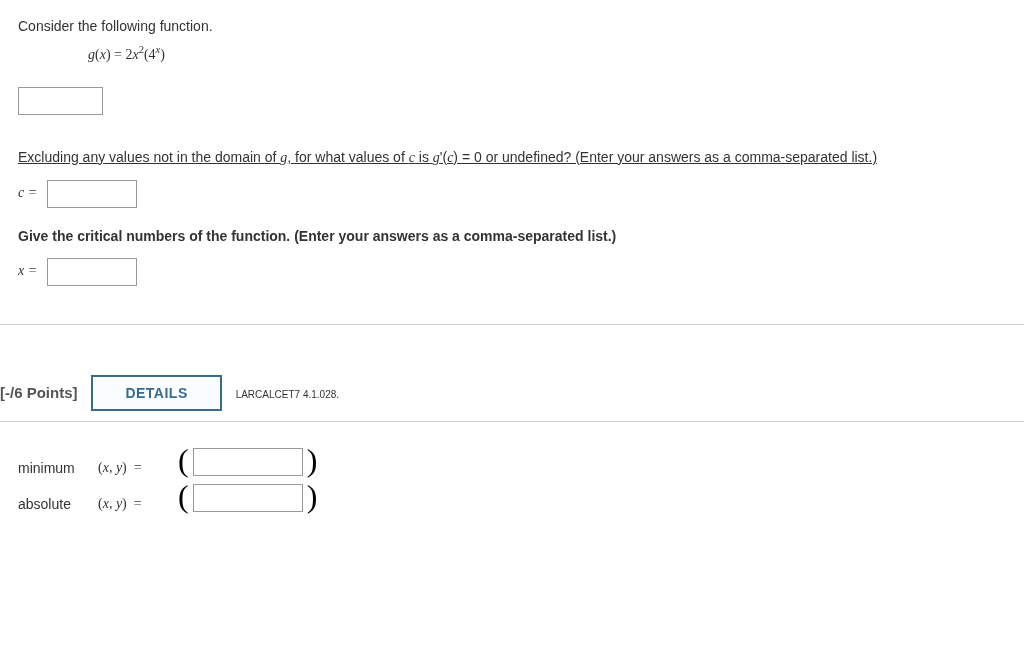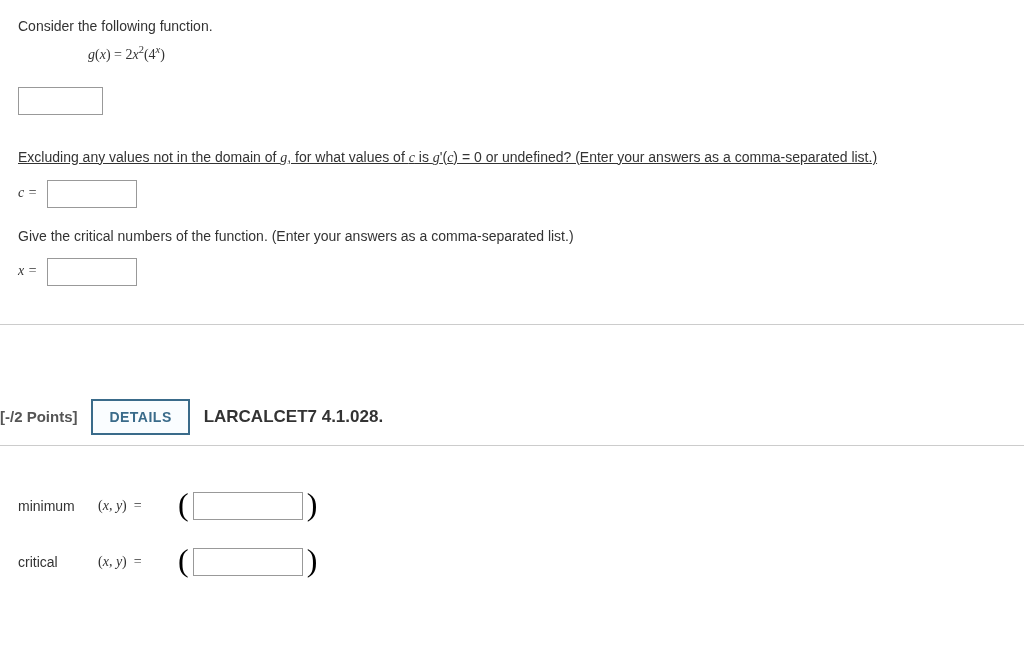--- a/index.html
+++ b/index.html
@@ -12,21 +12,21 @@
       font-size: 14px;
       color: #333;
       background: #fff;
     }
     .question-box {
       border: 1px solid #ccc;
       border-top: none;
       border-left: none;
       border-right: none;
       padding: 10px 18px 30px 18px;
-      margin-bottom: 64px;
+      margin-bottom: 40px;
     }
     .question-box-2 {
       border-top: 1px solid #ccc;
       padding: 18px 18px 30px 18px;
     }
     .line {
       margin: 8px 0;
     }
     .formula-indent {
       margin-left: 70px;
@@ -60,47 +60,47 @@
     }
     .points-label {
       font-weight: bold;
       color: #555;
       font-size: 15px;
     }
     .details-btn {
       border: 2px solid #3a6b8a;
       color: #3a6b8a;
       background: #fafdff;
-      padding: 8px 16px;
+      padding: 8px 32px;
       font-weight: bold;
       font-size: 14px;
       margin: 0 10px;
       letter-spacing: 0.5px;
       cursor: pointer;
     }
     .ref-label {
-      font-weight: bold;
+      font-weight: normal;
       color: #333;
-      font-size: 17px;
+      font-size: 10px;
     }
     .paren-large {
       font-family: 'Times New Roman', serif;
       font-size: 32px;
       font-weight: 300;
       color: #000;
       vertical-align: middle;
       display: inline-block;
       line-height: 28px;
       position: relative;
       top: -2px;
     }
     .extrema-row {
-      margin: 28px 0;
+      margin: 8px 0;
       display: flex;
-      align-items: center;
+      align-items: flex-end;
     }
     .extrema-label {
       width: 80px;
     }
     .xy-label {
       font-family: Liberation Serif, serif;
       width: 80px;
     }
     sup {
       font-size: 0.75em;
@@ -117,43 +117,43 @@
   <div>
     <input type="text" class="answer-input input-std" style="">
   </div>
   <div class="line" style="margin-top:20px;text-decoration:underline;">
     Excluding any values not in the domain of <span class="italic" style="font-family:'Times New Roman',serif;">g</span>, for what values of <span class="italic" style="font-family:'Times New Roman',serif;">c</span> is <span class="italic" style="font-family:'Times New Roman',serif;">g</span>'(<span class="italic" style="font-family:'Times New Roman',serif;">c</span>) = 0 or undefined? (Enter your answers as a comma-separated list.)
   </div>
   <div class="line" style="margin-top:14px;">
     <span class="inline-label">c =</span>
     <input type="text" class="answer-input input-small" style="">
   </div>
-  <div class="line" style="margin-top:20px;">Give the critical numbers of the function. (Enter your answers as a comma-separated list.)</div>
+  <div class="line" style="margin-top:20px;font-weight:bold;">Give the critical numbers of the function. (Enter your answers as a comma-separated list.)</div>
   <div class="line" style="margin-top:14px;">
     <span class="inline-label">x =</span>
     <input type="text" class="answer-input input-small" style="">
   </div>
 </div>
 
 <div class="question-header">
-  <span class="points-label">[-/2 Points]</span>
+  <span class="points-label">[-/6 Points]</span>
   <button class="details-btn">DETAILS</button>
   <span class="ref-label">LARCALCET7 4.1.028.</span>
 </div>
 
 <div class="question-box-2">
 
   <div class="extrema-row">
     <span class="extrema-label">minimum</span>
     <span class="xy-label">(<span class="italic">x</span>, <span class="italic">y</span>) &nbsp;=</span>
     <span class="paren-large">(</span>
     <input type="text" class="answer-input" style="width: 110px; margin: 0px 4px;">
     <span class="paren-large">)</span>
   </div>
 
   <div class="extrema-row">
-    <span class="extrema-label">critical</span>
+    <span class="extrema-label">absolute</span>
     <span class="xy-label">(<span class="italic">x</span>, <span class="italic">y</span>) &nbsp;=</span>
     <span class="paren-large">(</span>
     <input type="text" class="answer-input" style="width: 110px; margin: 0px 4px;">
     <span class="paren-large">)</span>
   </div>
 </div>
 
 </body></html>

